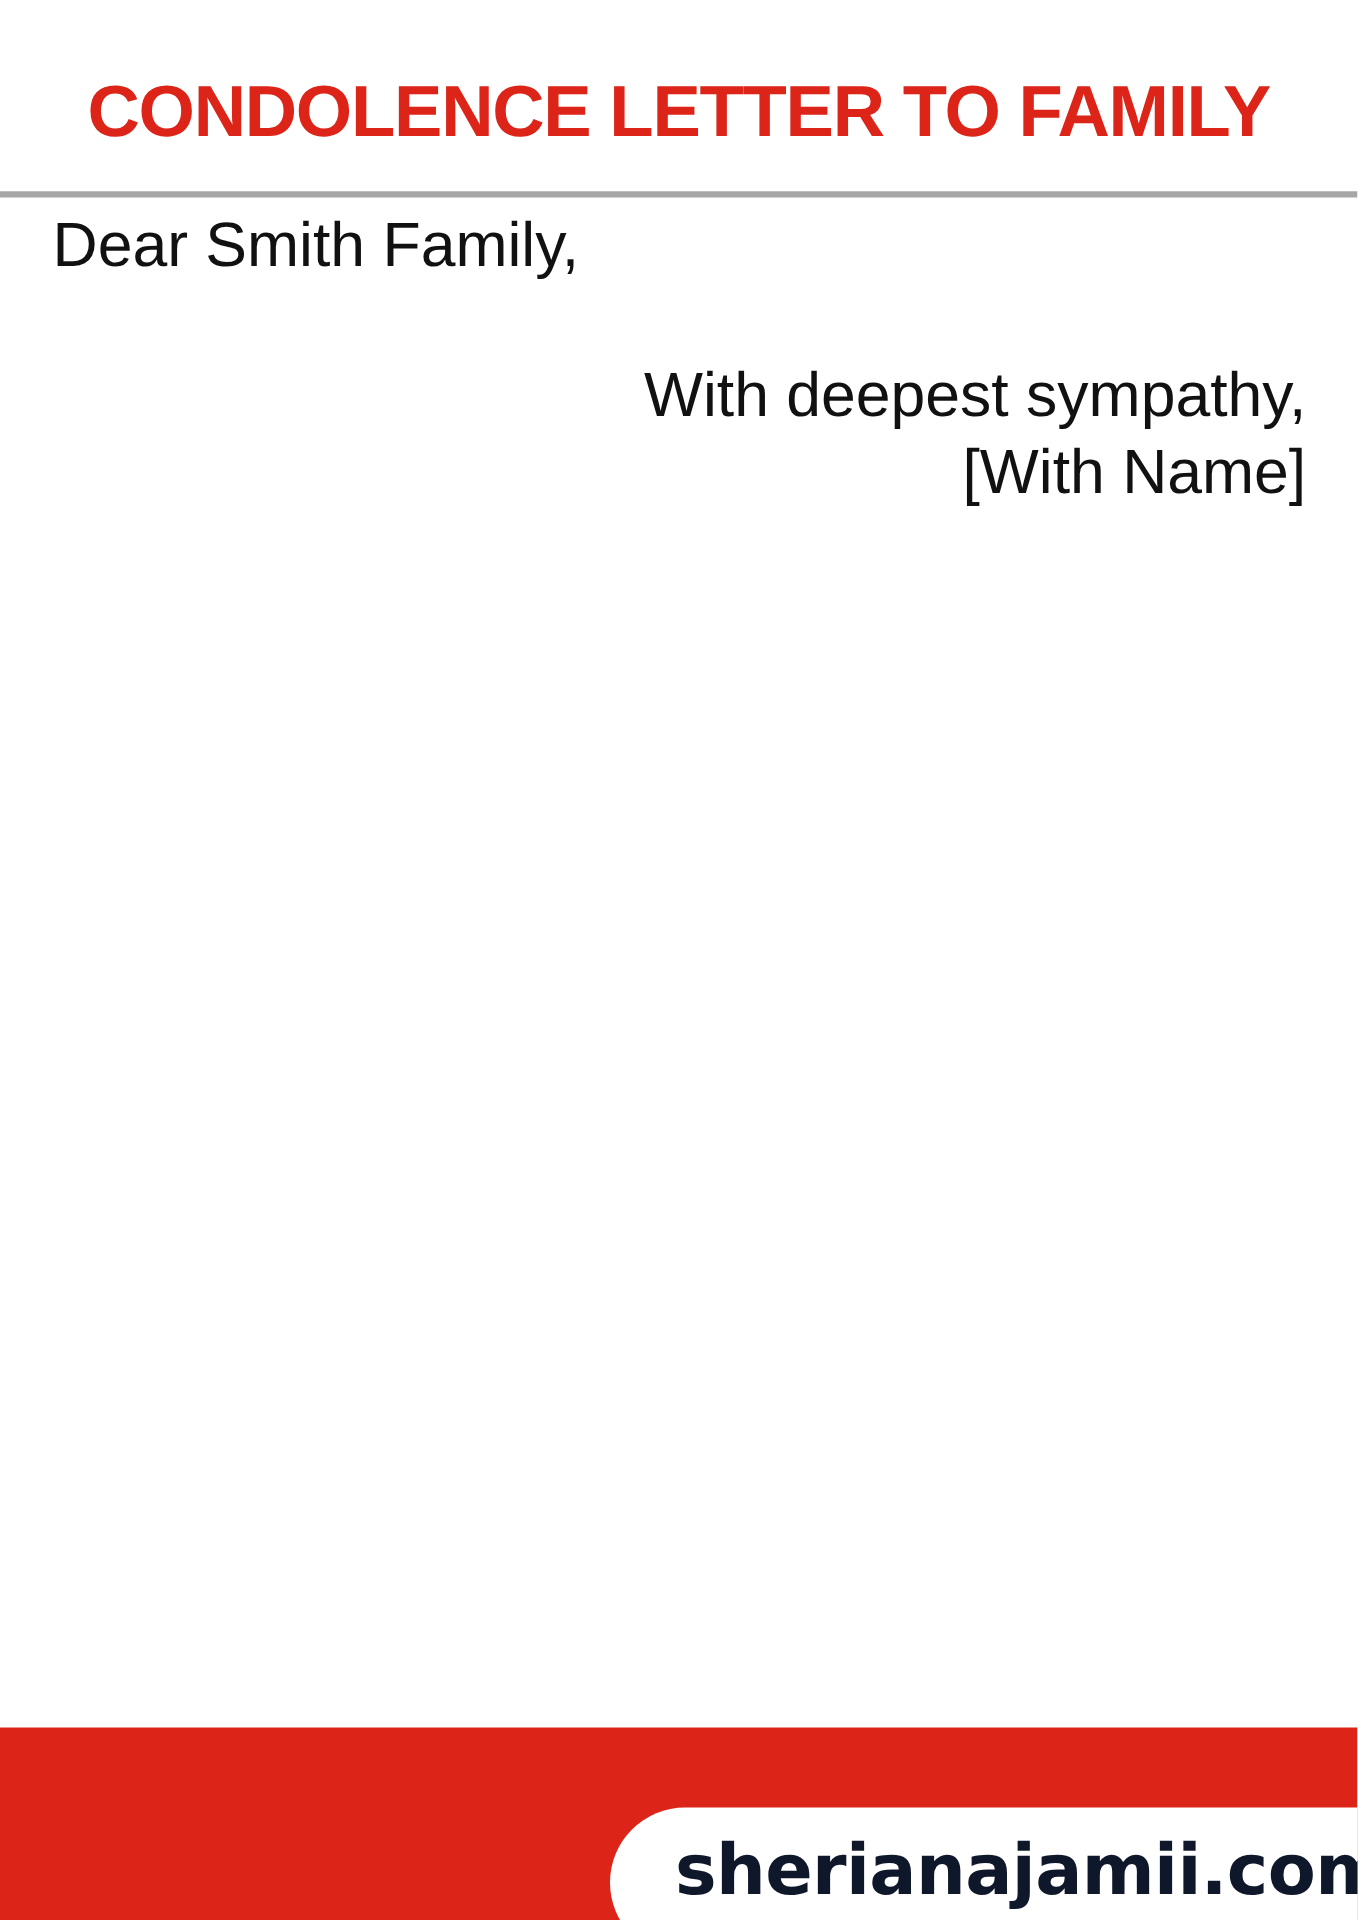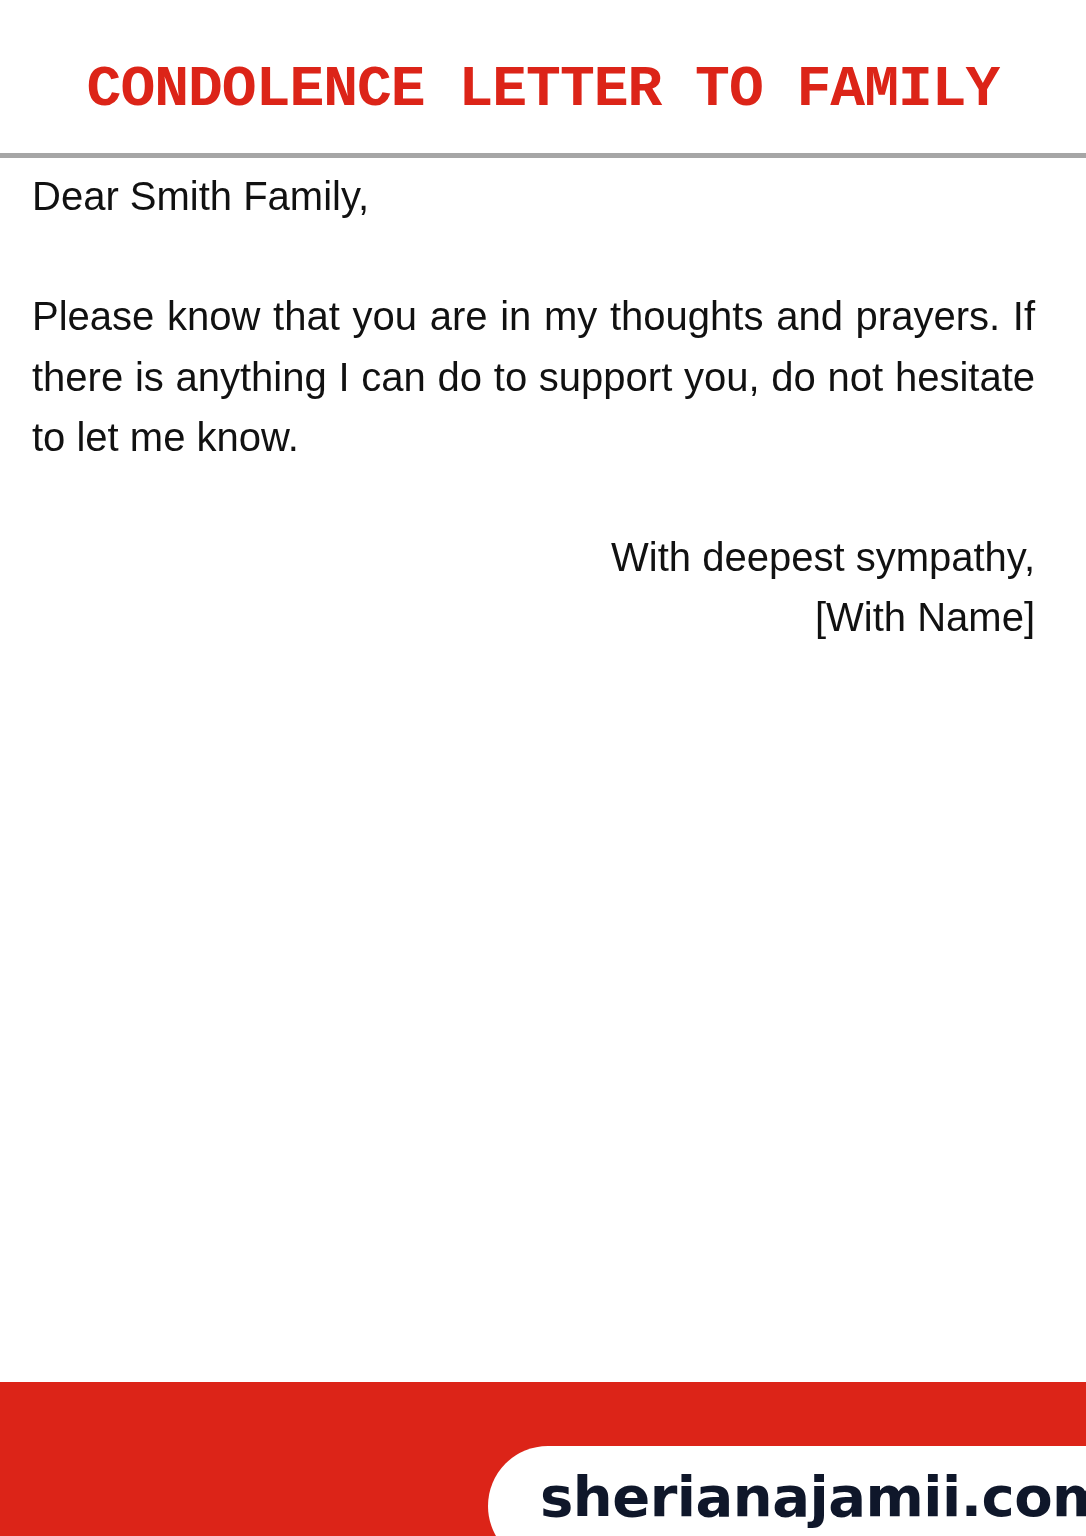--- a/index.html
+++ b/index.html
@@ -1,25 +1,25 @@
 <!DOCTYPE html>
 <html><head>
 <meta charset="utf-8">
 <style>
   html, body { margin:0; padding:0; }
   body { width:1086px; height:1536px; background:#ffffff; position:relative; overflow:hidden; }
   .title {
     position:absolute; left:0; top:52px; width:1086px; text-align:center;
-    font-family:Liberation Mono, monospace; font-weight:bold; font-size:58px;
+    font-family:Liberation Sans, sans-serif; font-weight:bold; font-size:58px;
     letter-spacing:-1px; line-height:76px; color:#dc2418; white-space:nowrap;
   }
   .rule { position:absolute; left:0; top:153px; width:1086px; height:5px; background:#a6a6a6; }
   .letter {
-    position:absolute; left:32px; top:166px; width:1003px;
-    font-family:"Liberation Sans", sans-serif; font-size:40px; line-height:60.2px;
+    position:absolute; left:42px; top:166px; width:1003px;
+    font-family:"Liberation Sans", sans-serif; font-size:50px; line-height:60.2px;
     color:#111111; text-align:justify;
   }
   .letter p { margin:0 0 60.2px 0; }
   .letter p.last { margin:0; text-align:right; }
   .letter .line { display:block; }
   .band { position:absolute; left:0; top:1382px; width:1086px; height:154px; background:#dc2418; }
   .pill {
     position:absolute; left:488px; top:1446px; width:660px; height:120px;
     background:#ffffff; border-radius:62px;
   }
@@ -30,21 +30,20 @@
   }
 </style>
 </head>
 <body>
 
 <div class="title">CONDOLENCE LETTER TO FAMILY</div>
 <div class="rule"></div>
 
 <div class="letter">
   <p>Dear Smith Family,</p>
-  <p>Please know that you are in my thoughts and prayers. If there is anything I can do to support you, do not hesitate to let me know.</p>
   <p class="last">
     <span class="line">With deepest sympathy,</span>
     <span class="line">[With Name]</span>
   </p>
 </div>
 
 <div class="band"></div>
 <div class="pill"></div>
 <div class="site">sherianajamii.com</div>
 

